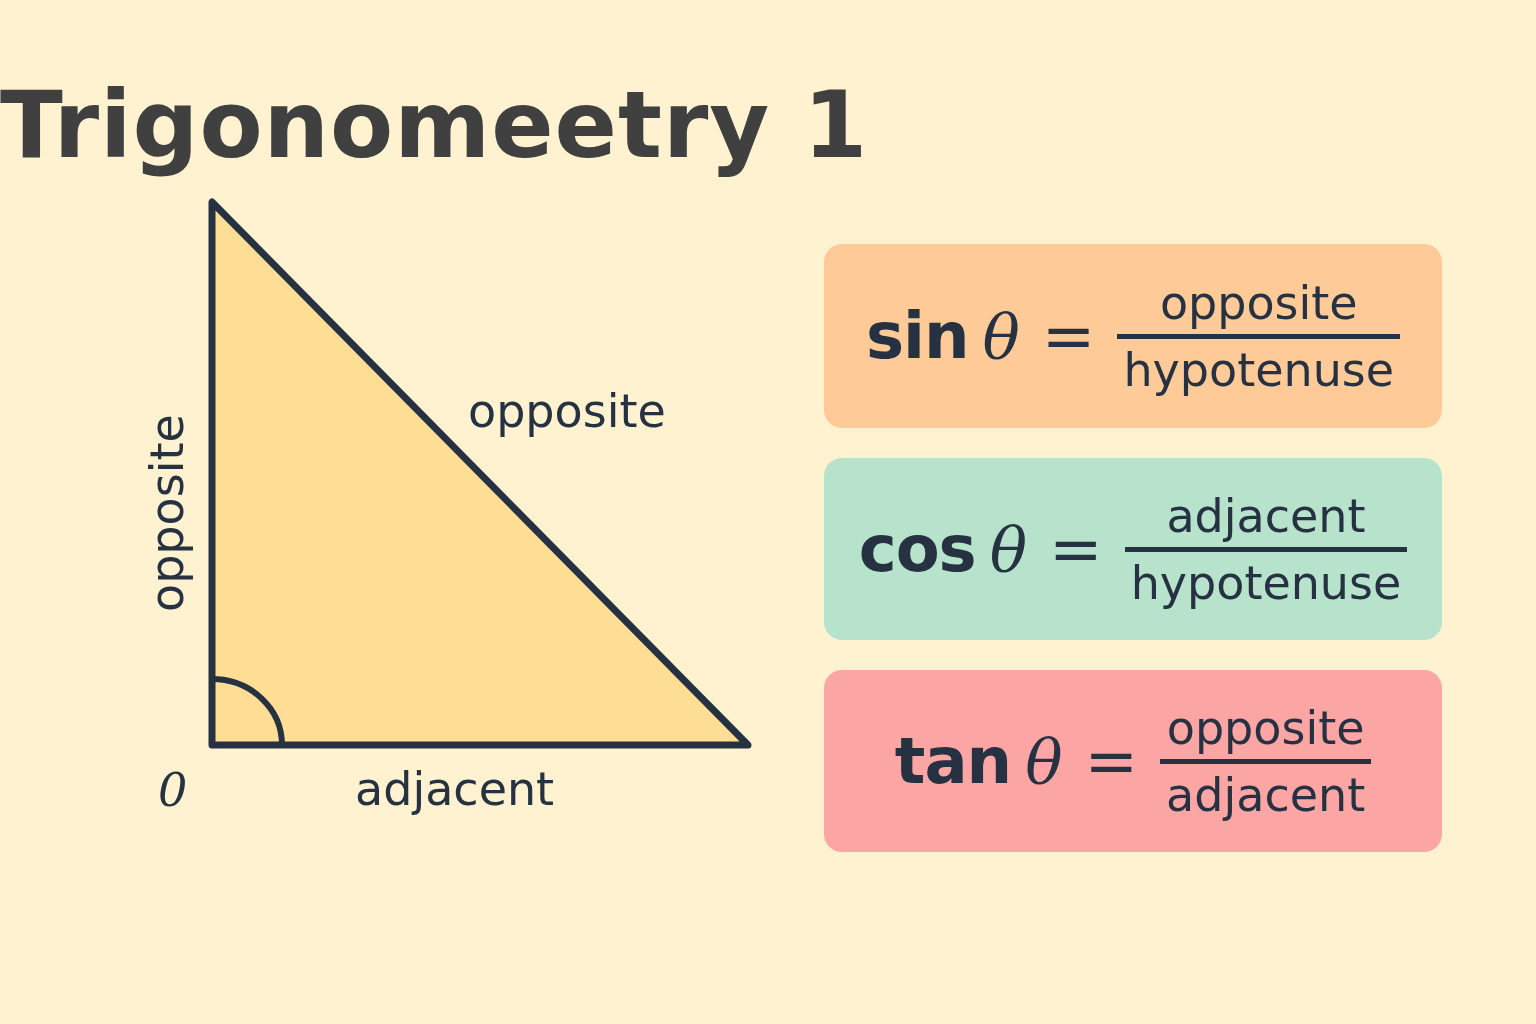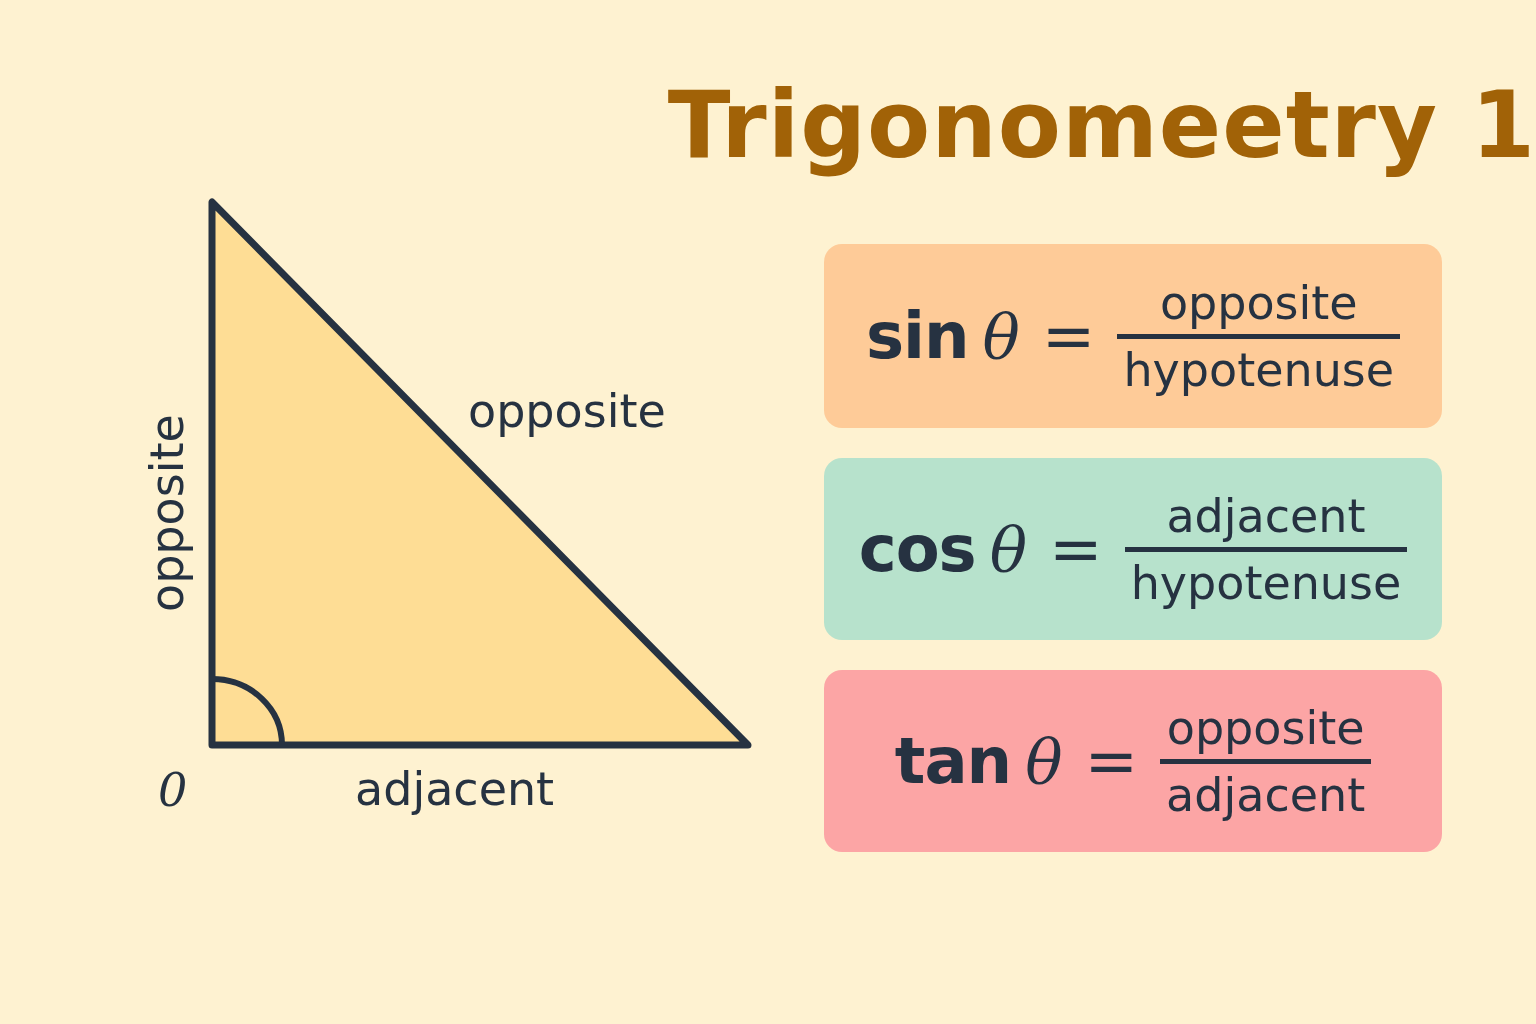--- a/index.html
+++ b/index.html
@@ -5,22 +5,22 @@
     html, body { margin:0; padding:0; }
     body {
       width:1536px; height:1024px; overflow:hidden;
       background:#fef2d1;
       position:relative;
       font-family:"DejaVu Sans", sans-serif;
       color:#263241;
     }
     .title {
       position:absolute; left:0; width:1536px; top:72px;
-      text-align:right; font-size:92px; font-weight:bold;
-      letter-spacing:1px; color:#a16207;
+      text-align:left; font-size:92px; font-weight:bold;
+      letter-spacing:1px; color:#404040;
     }
     .diagram { position:absolute; left:0; top:0; width:800px; height:1024px; }
     .label { position:absolute; font-size:46px; color:#263241; }
     .hyp-label { left:468px; top:384px; }
     .adj-label { left:355px; top:762px; }
     .opp-label {
       left:140px; top:612px; transform-origin:left top;
       transform:rotate(-90deg); white-space:nowrap;
     }
     .theta-label {

